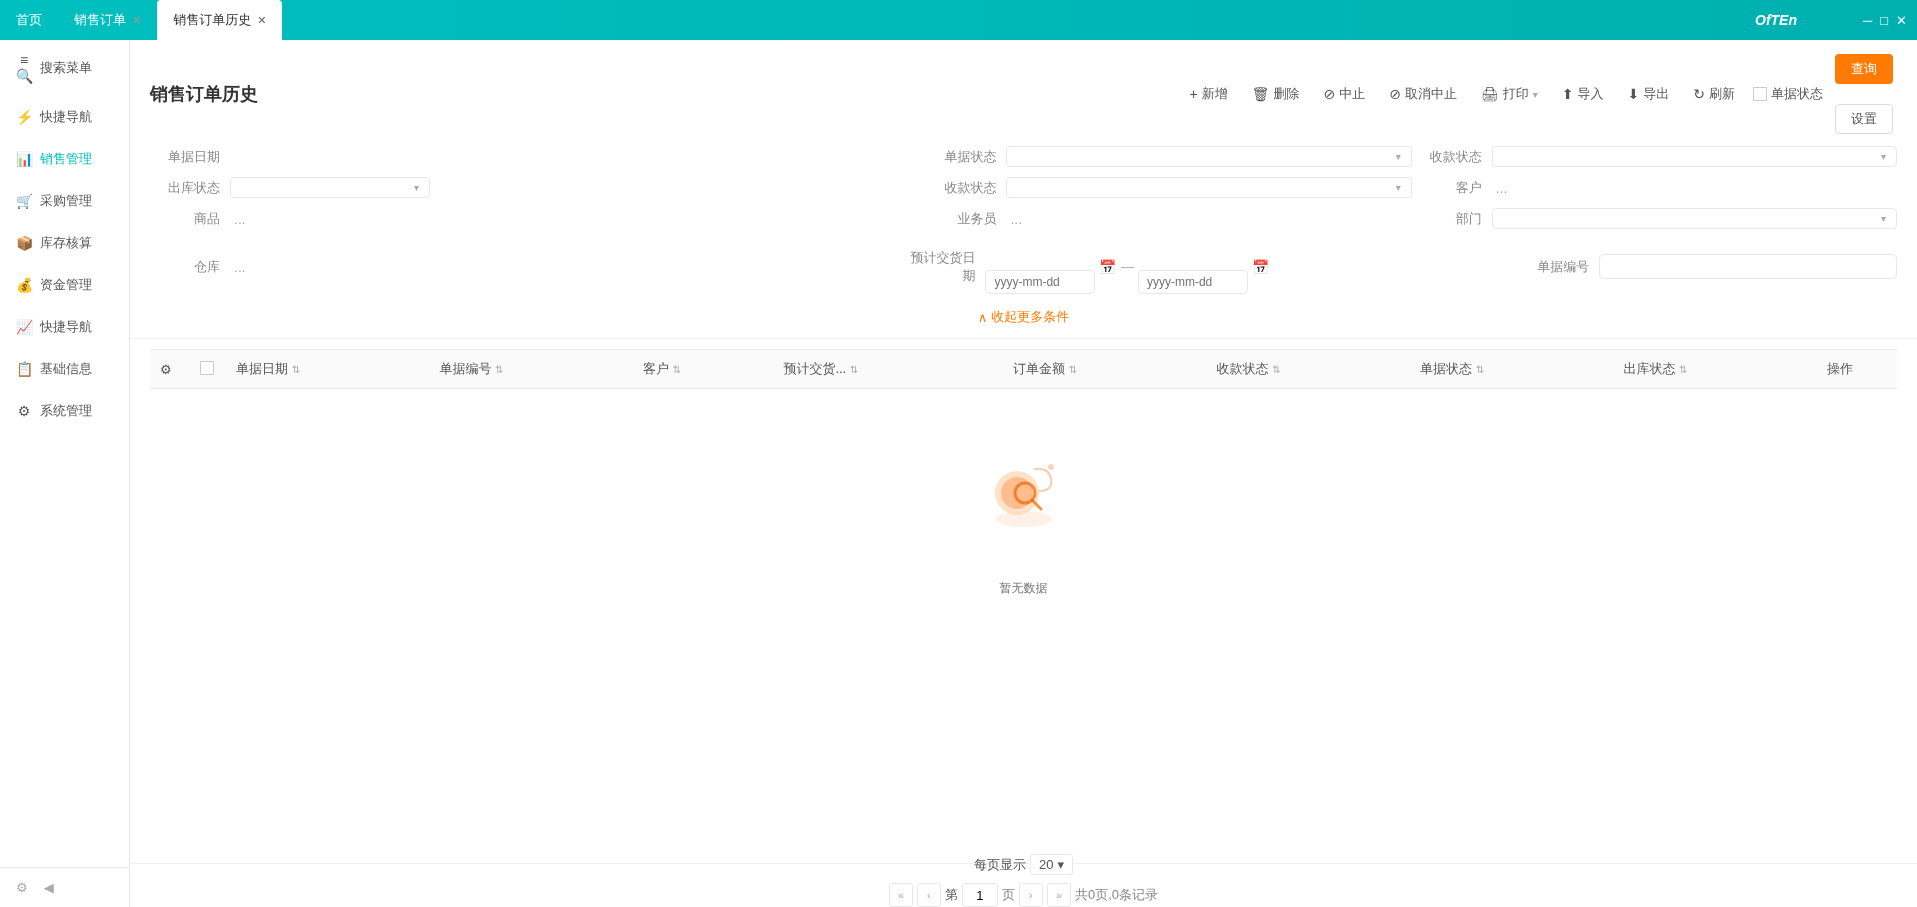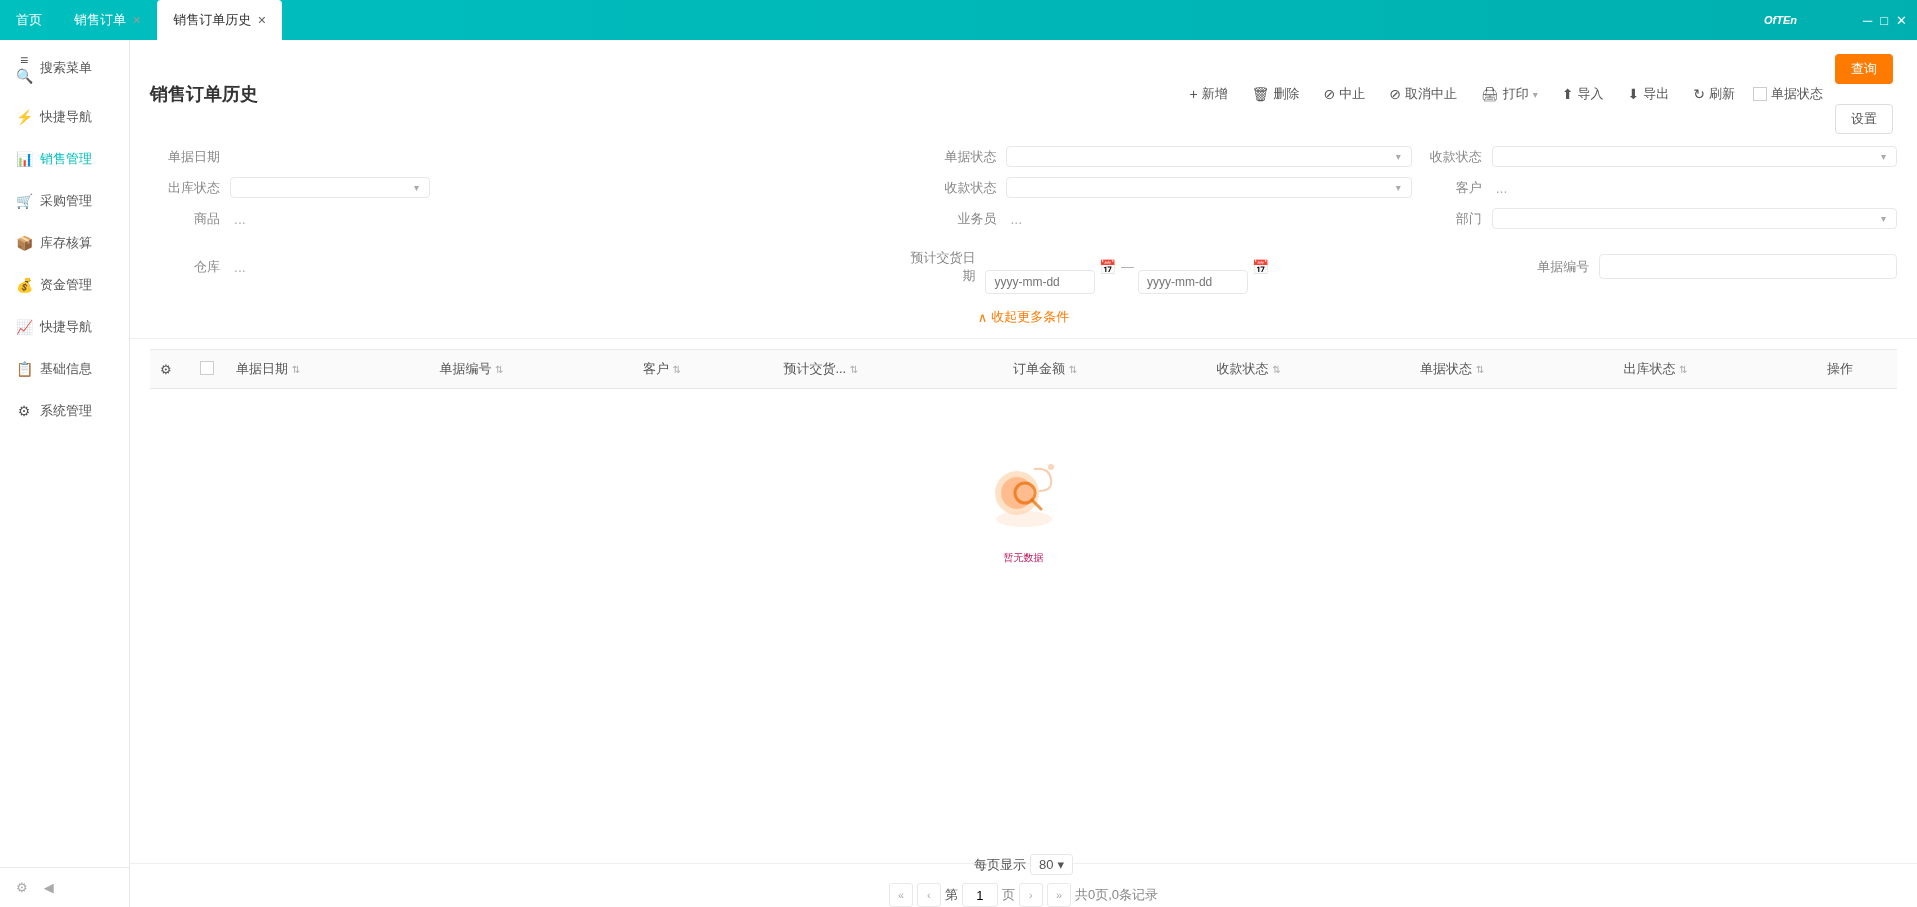--- a/index.html
+++ b/index.html
@@ -48,21 +48,21 @@
       gap: 8px;
       color: #fff;
       font-size: 14px;
     }
     .brand-text {
       position: absolute;
       right: 120px;
       top: 50%;
       transform: translateY(-50%);
       color: #fff;
-      font-size: 11px;
+      font-size: 14px;
       font-style: italic;
       font-weight: bold;
     }
 
     
     .main-layout {
       display: flex;
       flex: 1;
       overflow: hidden;
     }
@@ -313,22 +313,23 @@
       align-items: center;
       justify-content: center;
       padding: 60px 0 40px 0;
     }
     .empty-icon {
       width: 90px;
       height: 90px;
       margin-bottom: 12px;
     }
     .empty-text {
-      color: #be185d;
-      font-size: 10px;
+      color: #737373;
+      font-size: 12px;
+      margin-top: 29px;
     }
 
     
     .pagination {
       height: 44px;
       display: flex;
       align-items: center;
       justify-content: flex-end;
       padding: 0 20px;
       border-top: 1px solid #f0f0f0;
@@ -654,21 +655,21 @@
             </td>
           </tr>
         </tbody>
       </table>
     </div>
 
     <div class="pagination">
       <div class="page-size-select">
         <span>每页显示</span>
         <div class="page-size-box">
-          <span>80</span>
+          <span>20</span>
           <span>▾</span>
         </div>
       </div>
       <div class="page-nav">
         <button class="page-nav-btn">«</button>
         <button class="page-nav-btn">‹</button>
         <span style="font-size:13px;color:#555;">第</span>
         <input class="page-input" type="text" value="1" style="">
         <span class="page-total">页</span>
         <button class="page-nav-btn">›</button>

